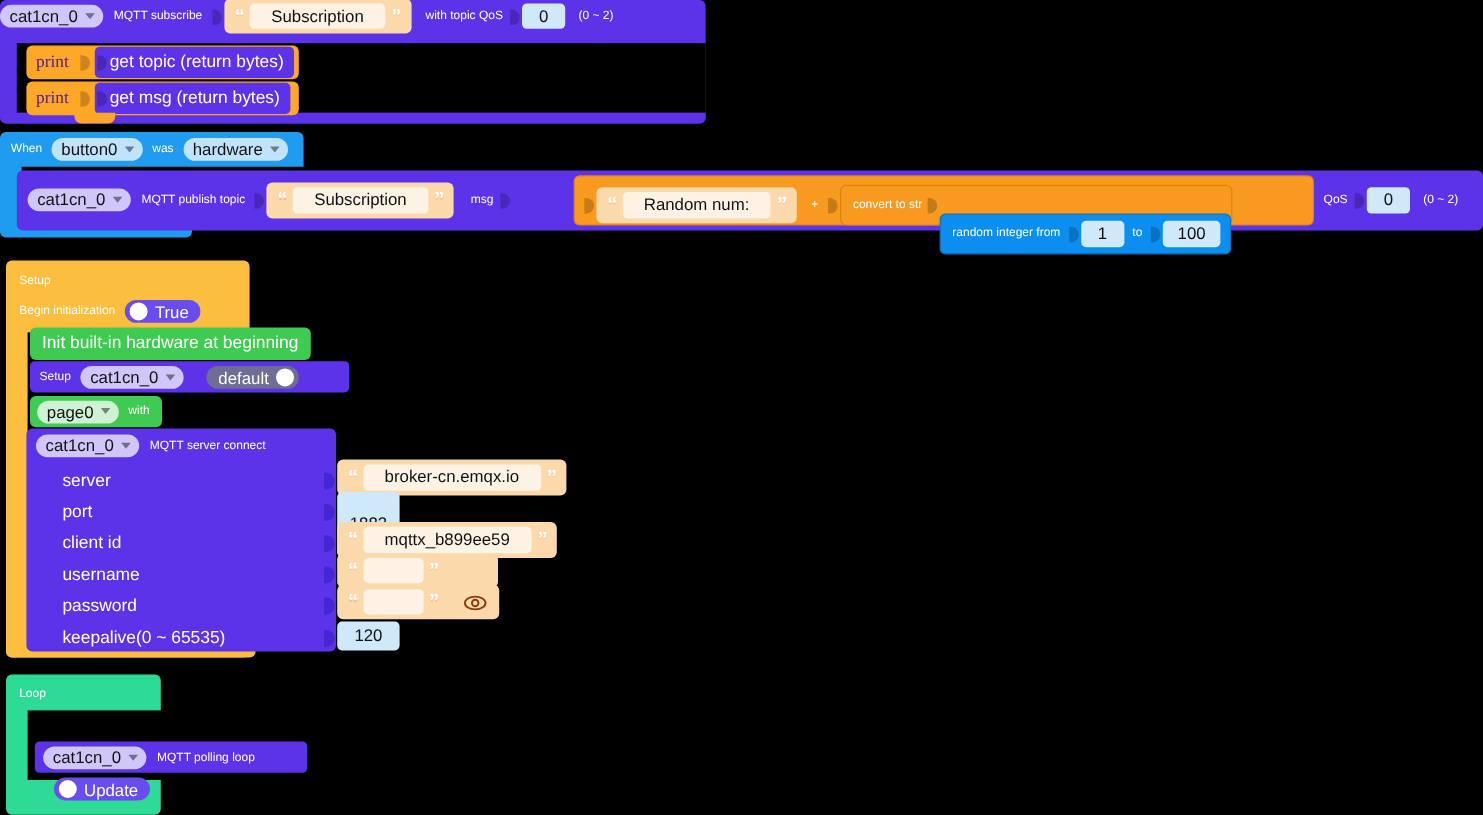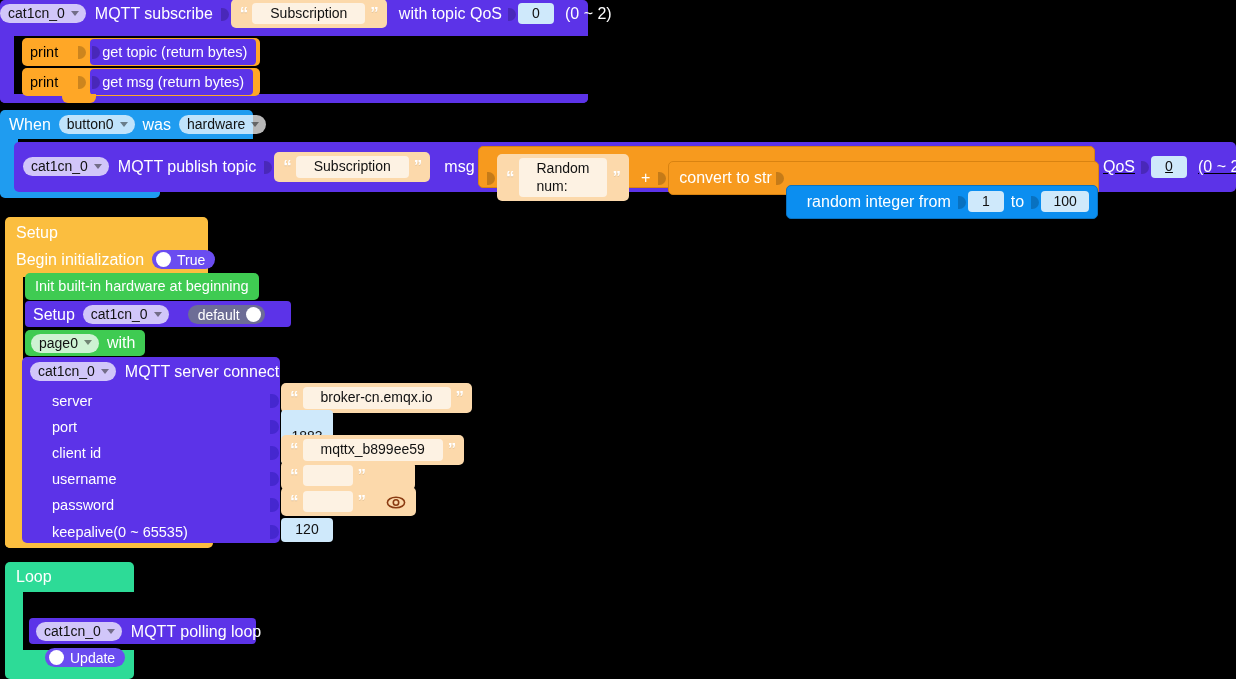--- a/index.html
+++ b/index.html
@@ -4,21 +4,21 @@
 <style>
   html,body{margin:0;padding:0;background:#000;}
   body{width:1236px;height:679px;position:relative;overflow:hidden;
        font-family:"Liberation Sans","DejaVu Sans",sans-serif;
        -webkit-font-smoothing:antialiased;}
   .canvas{position:absolute;left:0;top:0;width:1236px;height:679px;background:#000;}
 
   
   .blk{position:absolute;box-sizing:border-box;}
   .row{display:flex;align-items:center;}
-  .lbl{color:#fff;font-size:16px;white-space:nowrap;line-height:1;}
+  .lbl{color:#fff;font-size:10px;white-space:nowrap;line-height:1;}
 
   
   .dd{display:inline-flex;align-items:center;gap:6px;background:rgba(255,255,255,.72);
       border-radius:11px;padding:2px 7px 3px 8px;color:#111;font-size:14px;line-height:1;}
   .dd .caret{width:0;height:0;border-left:4px solid transparent;border-right:4px solid transparent;
       border-top:5px solid rgba(0,0,0,.45);}
   .dd.green{background:rgba(255,255,255,.75);}
 
   
   .numf{display:inline-flex;align-items:center;justify-content:center;background:#cfe9fb;
@@ -50,39 +50,39 @@
   
   
   #sub-group{left:0;top:0;width:588px;height:103px;background:#5c33e8;border-radius:5px;}
   #sub-head{left:6px;top:5px;height:27px;}
   #sub-body-mouth{position:absolute;left:14px;top:36px;width:574px;height:58px;background:#000;}
   #sub-tail{position:absolute;left:0;top:94px;width:588px;height:9px;background:#5c33e8;border-radius:0 0 5px 5px;}
 
   .stack-print{position:absolute;left:22px;top:38px;}
   .printblk{position:relative;display:flex;align-items:center;background:#ffa726;border-radius:5px;
       height:28px;padding:0 4px 0 8px;margin-bottom:2px;}
-  .printblk .pl{color:#000000;font-size:14.5px;margin-right:20px;}
+  .printblk .pl{color:#4c1d95;font-size:14.5px;margin-right:10px;font-family:Liberation Serif, serif;}
   .getblk{display:inline-flex;align-items:center;background:#5c33e8;border-radius:4px;height:26px;
       padding:0 9px 0 2px;margin-left:2px;}
   .getblk .g{color:#fff;font-size:14.5px;}
 
   
   #when-group{left:0;top:110px;width:1084px;height:90px;}
   #when-hat{position:absolute;left:0;top:0;width:253px;height:29px;background:#1f9cf0;border-radius:5px 5px 0 0;}
   #when-left{position:absolute;left:0;top:28px;width:18px;height:56px;background:#1f9cf0;}
   #when-bottom{position:absolute;left:0;top:79px;width:160px;height:9px;background:#1f9cf0;border-radius:0 0 5px 5px;}
   #when-hat .row{position:absolute;left:9px;top:5px;}
   #pub-blk{position:absolute;left:14px;top:32px;width:1222px;height:50px;background:#5c33e8;border-radius:5px;}
   #pub-inner{position:absolute;left:9px;top:10px;}
   #msg-orange{position:absolute;left:464px;top:4px;width:617px;height:42px;background:#f79a1e;border-radius:5px;
       border:1px solid #d98311;box-sizing:border-box;}
   #msg-inner{position:absolute;left:8px;top:7px;}
   #rand-blue{display:inline-flex;align-items:center;background:#0b8ef0;border-radius:5px;height:34px;
-      padding:0 8px 0 20px;border:1px solid #0a72c0;box-sizing:border-box;margin-top:48px;}
-  #qos-part{position:absolute;left:1089px;top:14px;text-decoration:underline;}
+      padding:0 8px 0 10px;border:1px solid #0a72c0;box-sizing:border-box;margin-top:48px;}
+  #qos-part{position:absolute;left:1089px;top:14px;}
 
   
   #setup-group{left:5px;top:217px;width:203px;height:331px;background:#fbbe3f;border-radius:5px;}
   #setup-title{position:absolute;left:11px;top:7px;}
   #setup-init{position:absolute;left:11px;top:33px;}
   #setup-mouth{position:absolute;left:18px;top:60px;width:190px;height:262px;background:#000;}
   #setup-tail{position:absolute;left:0;top:322px;width:208px;height:9px;background:#fbbe3f;border-radius:0 0 5px 5px;}
 
   .grnblk{position:absolute;background:#3fcb52;border-radius:5px;display:flex;align-items:center;}
   #init-hw{left:25px;top:273px;height:27px;padding:0 10px;}

